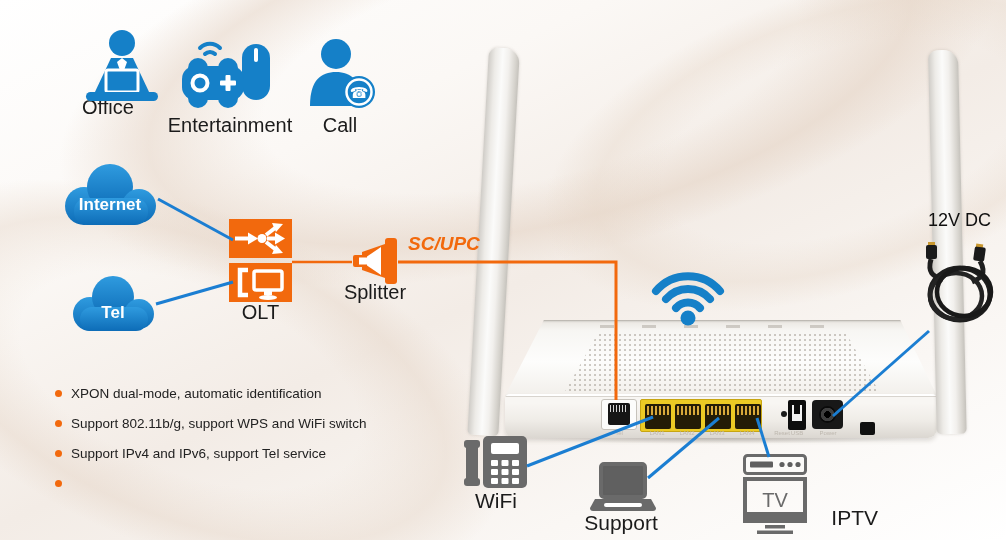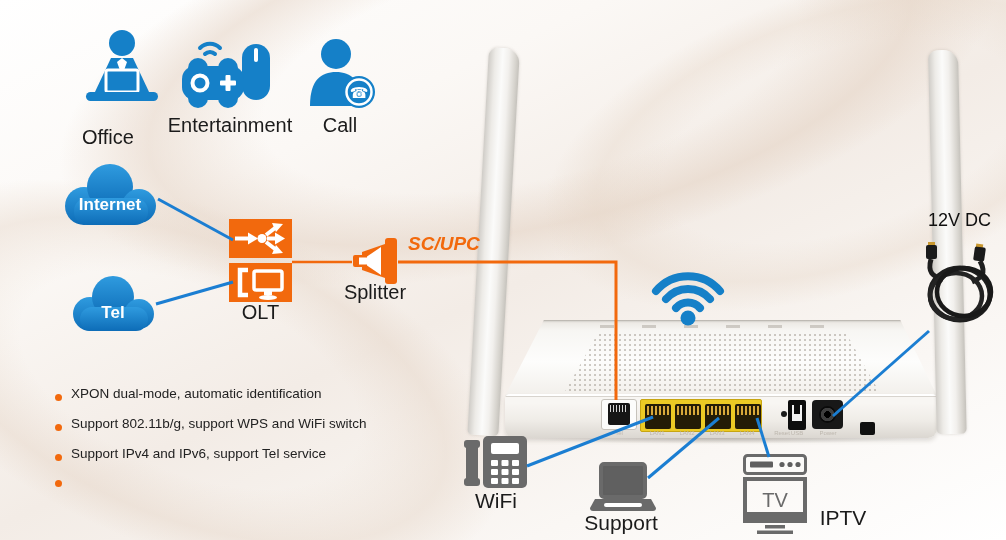--- a/index.html
+++ b/index.html
@@ -59,21 +59,21 @@
   .antenna { position:absolute; width:31px; z-index:8; border-radius:9px 15px 5px 5px;
     background:linear-gradient(90deg,#cfccc7 0%,#edebe7 22%,#fbfbfa 46%,#f2f0ed 66%,#d7d4ce 88%,#c5c2bc 100%);
     box-shadow:0 0 3px rgba(120,112,100,.25); }
   #antenna-left  { left:489px; top:48px; height:388px; transform:rotate(3.2deg); transform-origin:top center; }
   #antenna-right { left:928px; top:50px; width:30px; height:384px; transform:rotate(-1.3deg); transform-origin:top center; }
 
   
   #lines { position:absolute; left:0; top:0; z-index:40; pointer-events:none; }
   .icon-svg { position:absolute; z-index:10; }
   #features { position:absolute; left:55px; top:384px; width:370px; z-index:12; }
-  .feat { display:flex; align-items:center; margin-top:10px; }
+  .feat { display:flex; align-items:flex-start; margin-top:10px; }
   .feat:first-child { margin-top:0; }
   .bullet { flex:0 0 7px; width:7px; height:7px; border-radius:50%; background:#f2690d; margin:6px 9px 0 0; }
   .ftext { font-size:13.5px; line-height:20px; color:#222; }
   #scupc { position:absolute; left:408px; top:233px; width:120px; font-size:19px; font-style:italic; font-weight:700; color:#f2690d; z-index:12; }
   #v12dc { position:absolute; left:928px; top:210px; width:86px; font-size:18px; font-weight:500; color:#101010; z-index:12; }
   .olt-box { position:absolute; width:63px; height:39px; background:#f2690d; z-index:10; }
 </style>
 </head>
 <body>
 
@@ -83,21 +83,21 @@
   <div class="bgwave w2"></div>
   <div class="bgwave w3"></div>
 
   <svg class="icon-svg" style="left:78px;top:28px" width="88" height="84" viewBox="0 0 88 84">
     <circle cx="44" cy="15" r="13" fill="#1580c8"></circle>
     <path d="M16,66 L33,30 L55,30 L72,66 Z" fill="#1580c8"></path>
     <path d="M44,30 l5,4 -5,14 -5,-14 Z" fill="#ffffff"></path>
     <rect x="28" y="42" width="32" height="22" rx="2" fill="#1580c8" stroke="#ffffff" stroke-width="3"></rect>
     <rect x="8" y="64" width="72" height="9" rx="4.5" fill="#1580c8"></rect>
   </svg>
-  <div class="lbl" style="left:58px;top:126px;width:100px">Office</div>
+  <div class="lbl" style="left:58px;top:96px;width:100px">Office</div>
 
   <svg class="icon-svg" style="left:176px;top:34px" width="104" height="78" viewBox="0 0 104 78">
     <rect x="66" y="10" width="28" height="56" rx="14" fill="#1580c8"></rect>
     <rect x="78" y="14" width="4" height="14" rx="2" fill="#ffffff"></rect>
     <path d="M24,14 A14,14 0 0 1 44,14" fill="none" stroke="#1580c8" stroke-width="4" stroke-linecap="round"></path>
     <path d="M29,20 A7,7 0 0 1 39,20" fill="none" stroke="#1580c8" stroke-width="4" stroke-linecap="round"></path>
     <rect x="12" y="24" width="20" height="50" rx="10" fill="#1580c8"></rect>
     <rect x="42" y="24" width="20" height="50" rx="10" fill="#1580c8"></rect>
     <rect x="6" y="32" width="62" height="34" rx="13" fill="#1580c8"></rect>
     <circle cx="24" cy="49" r="7.5" fill="none" stroke="#ffffff" stroke-width="4"></circle>
@@ -272,21 +272,21 @@
       <circle cx="47" cy="10.5" r="2.6" fill="#5f5f5f"></circle>
       <circle cx="55" cy="10.5" r="2.6" fill="#5f5f5f"></circle>
   </svg>
   <svg class="icon-svg" style="left:743px;top:477px" width="64" height="58" viewBox="0 0 64 58">
     <rect x="2" y="2" width="60" height="42" fill="none" stroke="#6a6a6a" stroke-width="4"></rect>
     <text x="32" y="30" font-size="20" fill="#6a6a6a" text-anchor="middle" font-family="Liberation Sans, sans-serif">TV</text>
     <rect x="4" y="35" width="56" height="7" fill="#6a6a6a"></rect>
     <rect x="22" y="48" width="20" height="3.5" fill="#6a6a6a"></rect>
     <rect x="14" y="53.5" width="36" height="3.5" fill="#6a6a6a"></rect>
   </svg>
-  <div class="lbl" style="left:808px;top:506px;width:70px;font-size:21px;text-align:center">IPTV</div>
+  <div class="lbl" style="left:808px;top:506px;width:70px;font-size:21px;text-align:right">IPTV</div>
 
   <div id="features">
     <div class="feat">
       <div class="bullet"></div>
       <div class="ftext">
         <div>XPON dual-mode, automatic identification</div>
       </div>
     </div>
     <div class="feat">
       <div class="bullet"></div>

